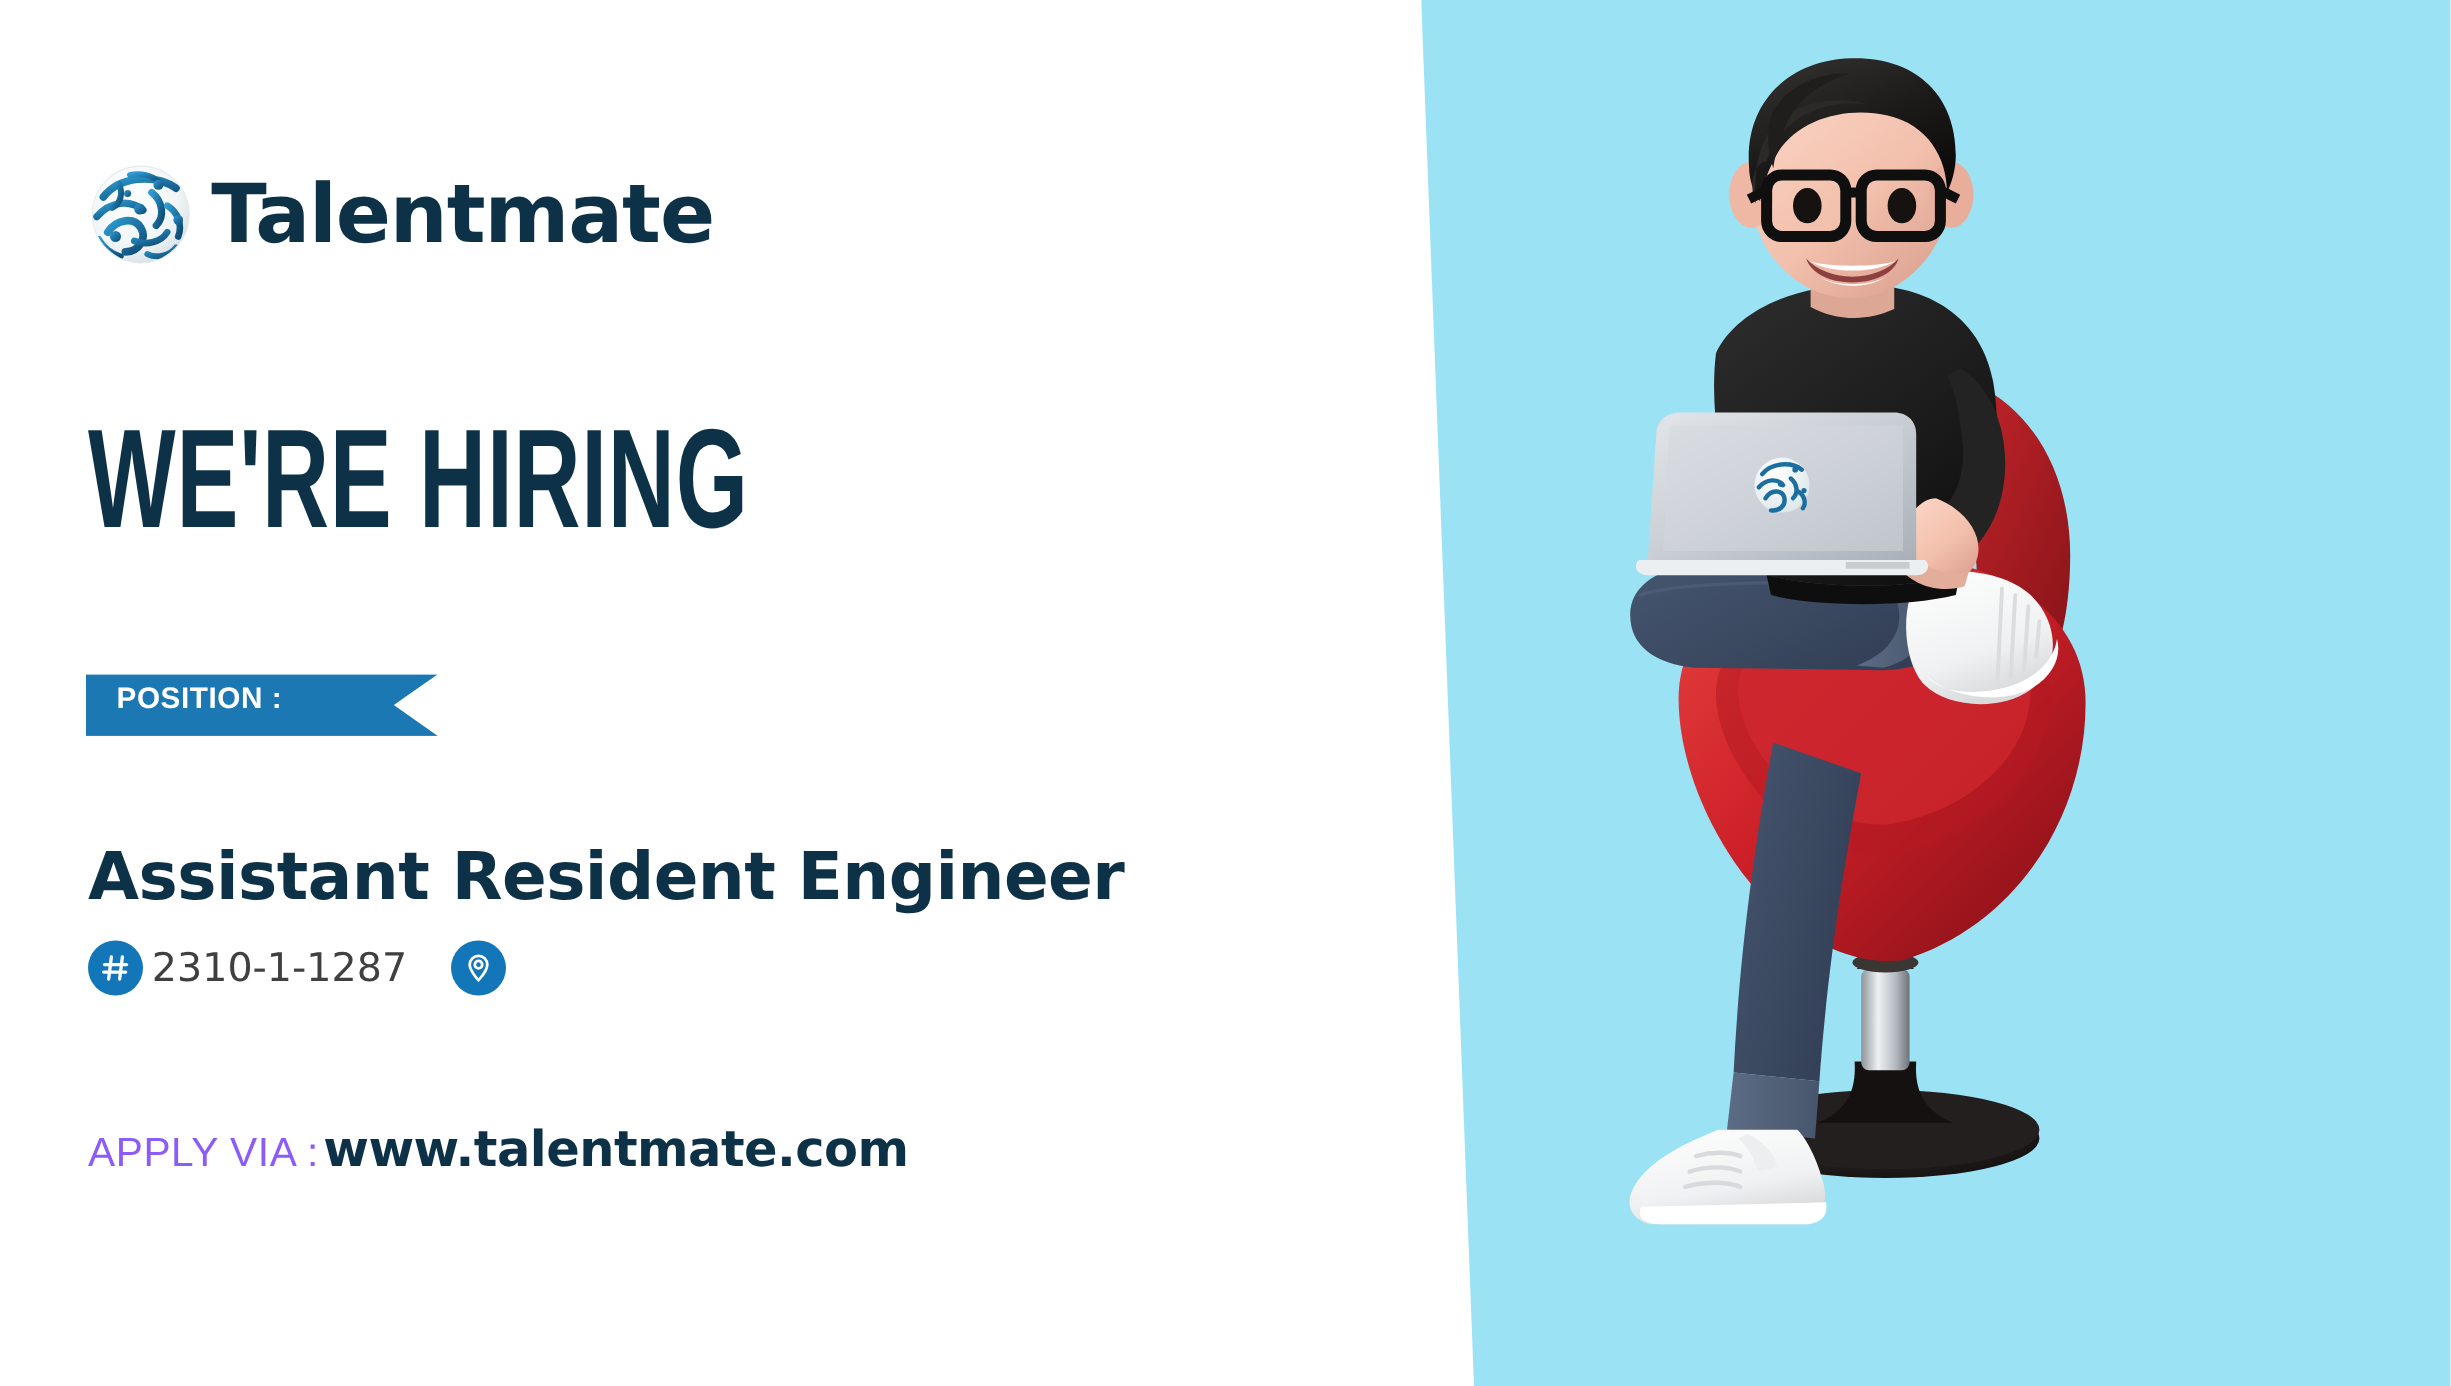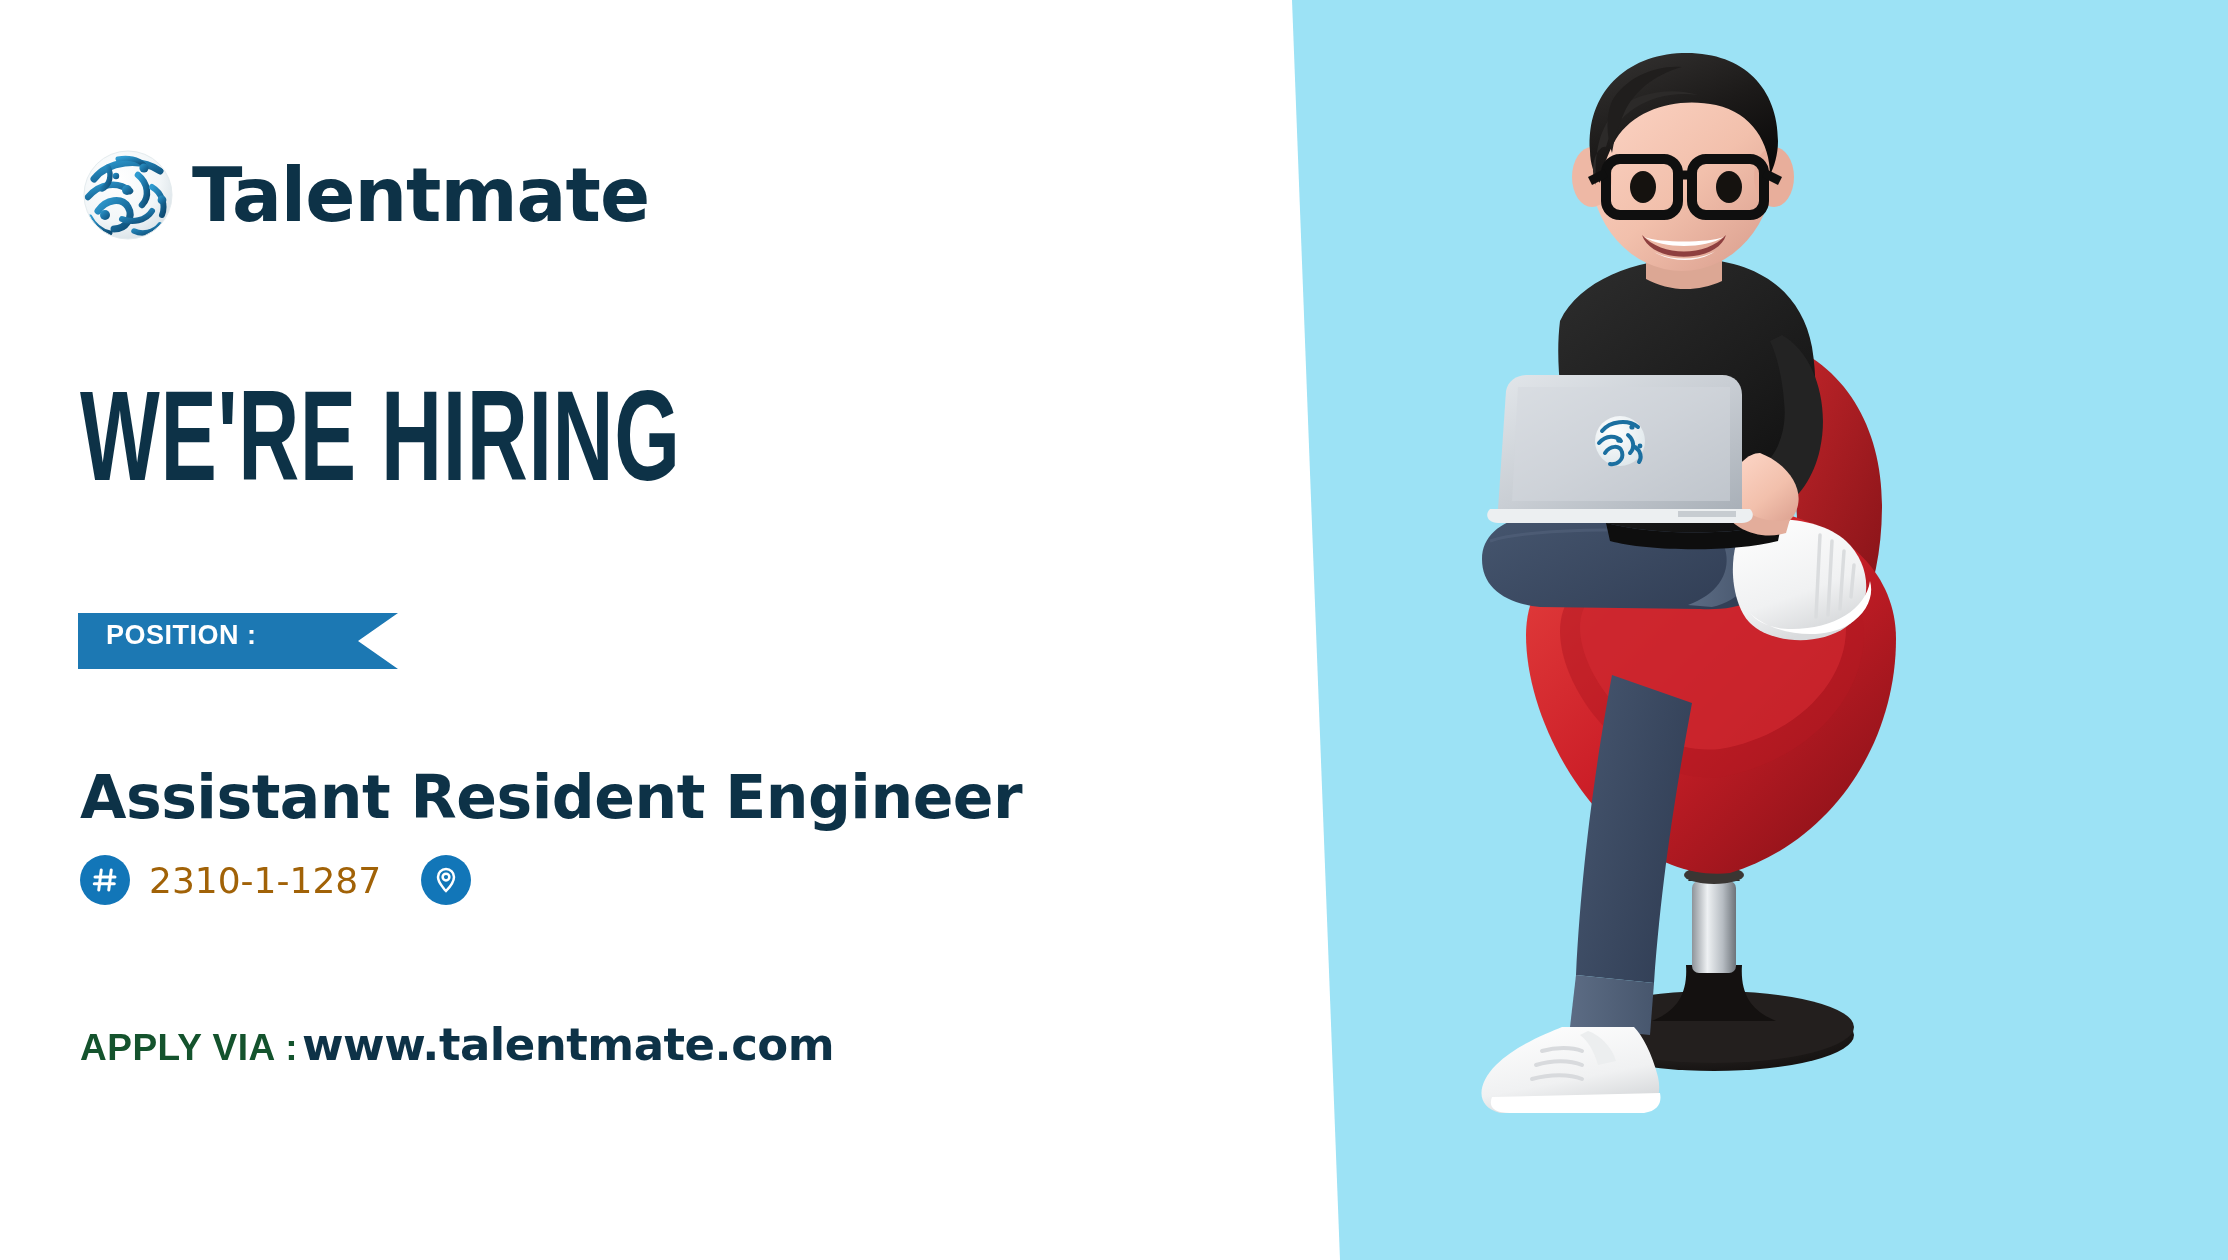--- a/index.html
+++ b/index.html
@@ -72,34 +72,34 @@
     display:flex; align-items:center; gap:0;
   }
   .meta-item { display:flex; align-items:center; }
   .meta-icon {
     width:50px; height:50px; border-radius:50%;
     background:#1276b8; flex:none;
     display:flex; align-items:center; justify-content:center;
   }
   .meta-icon svg { display:block; }
   .meta-text {
-    font-size:36px; color:#a16207; font-weight:400;
-    margin-left:19px; white-space:nowrap;
+    font-size:36px; color:#404040; font-weight:400;
+    margin-left:8px; white-space:nowrap;
     font-family:"DejaVu Sans", sans-serif;
   }
   .meta-gap { width:40px; }
 
   
   .apply-row {
     position:absolute; left:2px; top:1018px;
     display:flex; align-items:baseline;
     white-space:nowrap;
   }
   .apply-label {
-    font-size:37px; font-weight:700; color:#14532d;
+    font-size:37px; font-weight:400; color:#8b5cf6;
     letter-spacing:0.5px;
     font-family:"Liberation Sans", sans-serif;
   }
   .apply-url {
     font-size:45px; font-weight:700; color:#0d3247;
     margin-left:4px; letter-spacing:-0.5px;
     font-family:"DejaVu Sans", sans-serif;
   }
 
   

